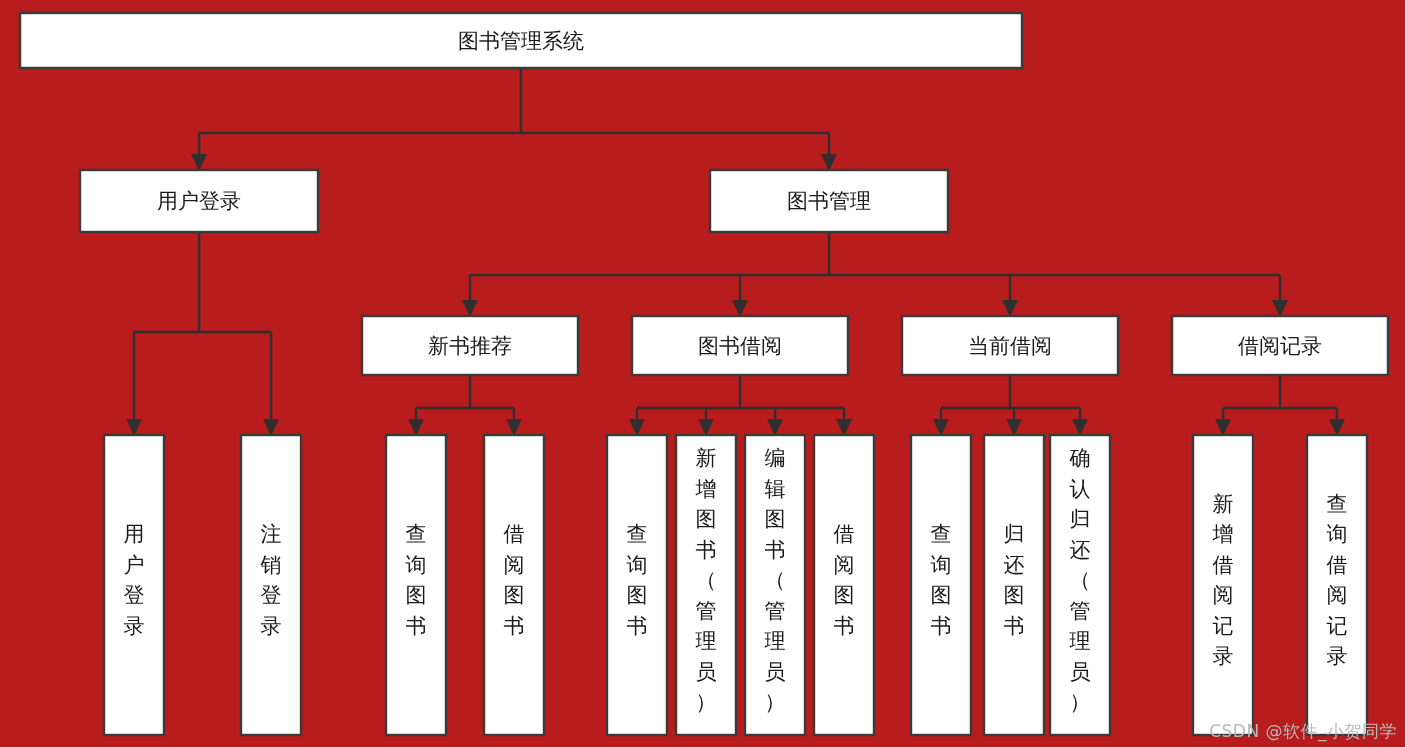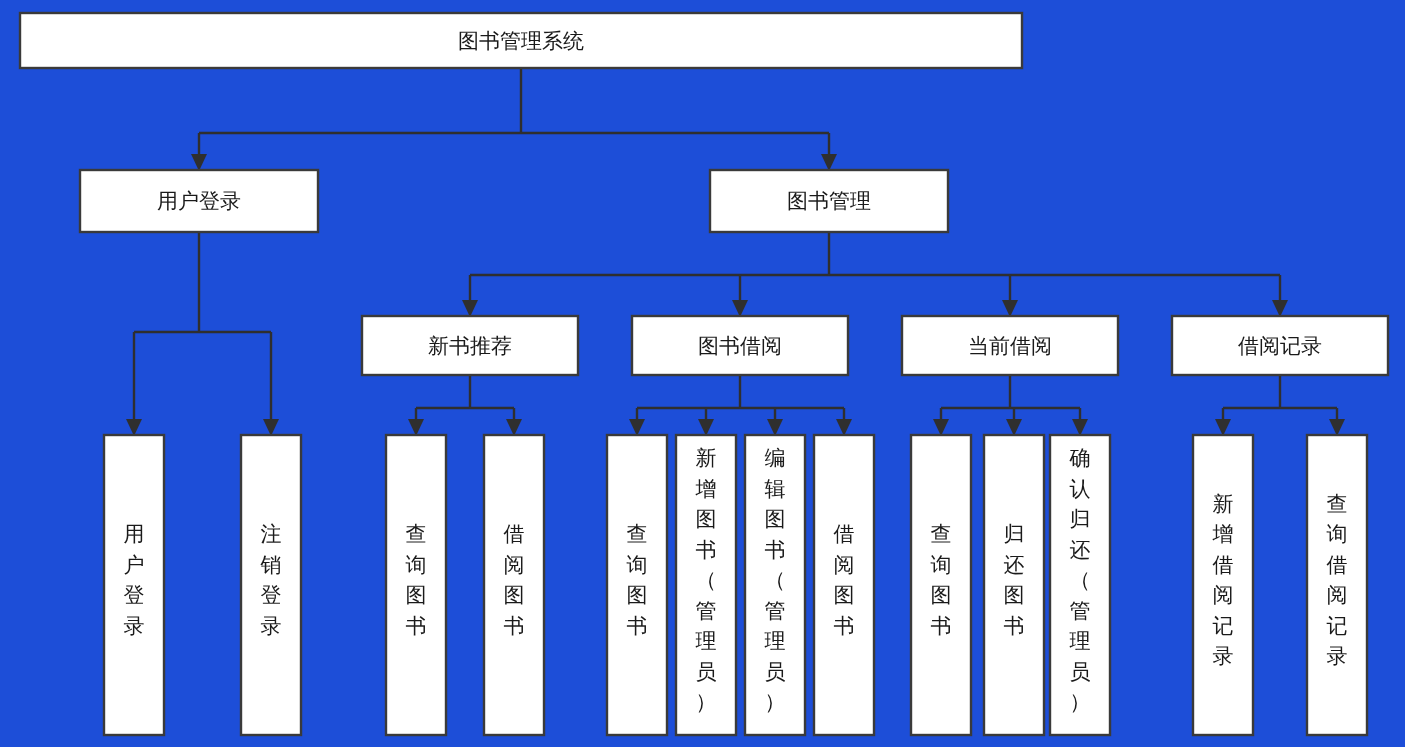--- a/index.html
+++ b/index.html
@@ -11,21 +11,21 @@
     width: 1405px;
     height: 747px;
     font-family: "DejaVu Sans", "Liberation Sans", sans-serif;
     overflow: hidden;
     position: relative;
   }
   #diagram-root {
     position: relative;
     width: 1405px;
     height: 747px;
-    background: #1d4ed8;
+    background: #b91c1c;
   }
   svg#flowchart {
     position: absolute;
     left: 0;
     top: 0;
     width: 1405px;
     height: 747px;
     display: block;
   }
   .node-rect {
@@ -257,14 +257,15 @@
           <rect class="node-rect" x="1193" y="435" width="60" height="300"></rect>
           <text class="node-label-vert" x="1223" y="510.75"><tspan x="1223" dy="0">新</tspan><tspan x="1223" dy="30.5">增</tspan><tspan x="1223" dy="30.5">借</tspan><tspan x="1223" dy="30.5">阅</tspan><tspan x="1223" dy="30.5">记</tspan><tspan x="1223" dy="30.5">录</tspan></text>
         </g>
         <g>
           <rect class="node-rect" x="1307" y="435" width="60" height="300"></rect>
           <text class="node-label-vert" x="1337" y="510.75"><tspan x="1337" dy="0">查</tspan><tspan x="1337" dy="30.5">询</tspan><tspan x="1337" dy="30.5">借</tspan><tspan x="1337" dy="30.5">阅</tspan><tspan x="1337" dy="30.5">记</tspan><tspan x="1337" dy="30.5">录</tspan></text>
         </g>
       </g>
   </svg>
 
+  <div class="watermark">CSDN @软件_小贺同学</div>
 
 </div>
 
 </body></html>

